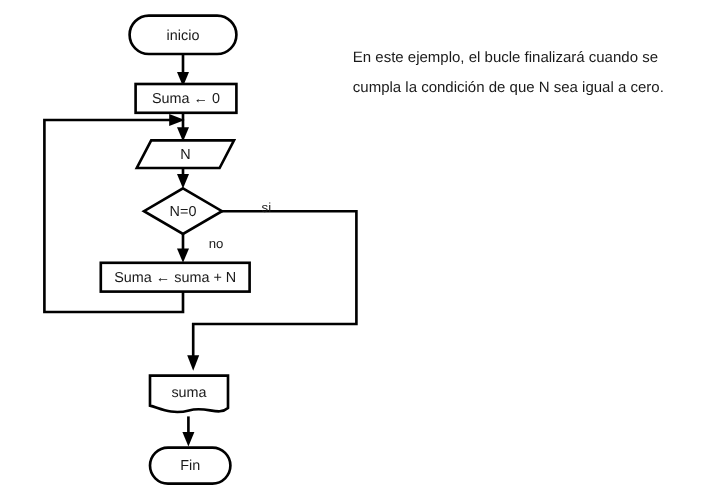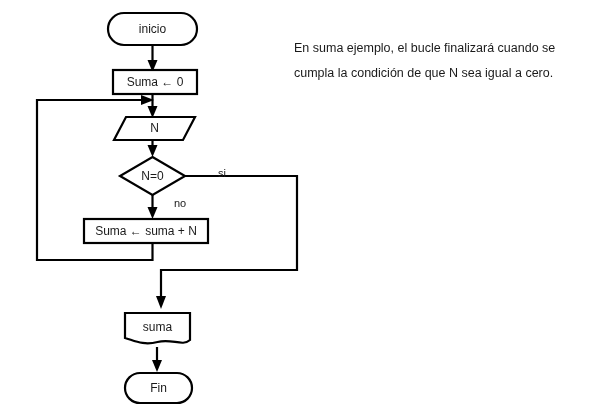--- a/index.html
+++ b/index.html
@@ -146,15 +146,15 @@
     <g>
       <rect class="shape-stroke" x="125" y="373" width="67" height="30" rx="15" ry="15"></rect>
       <text class="shape-label" x="158.5" y="388.5">Fin</text>
     </g>
 
     <text class="branch-label" x="222" y="174">si</text>
     <text class="branch-label" x="180" y="204">no</text>
 
   </svg>
 
-  <div id="note-block">En suma ejemplo, el bucle finalizará cuando se cumpla la condición de que N sea igual a cero.</div>
+  <div id="note-block">En este ejemplo, el bucle finalizará cuando se cumpla la condición de que N sea igual a cero.</div>
 
 </div>
 
 </body></html>

